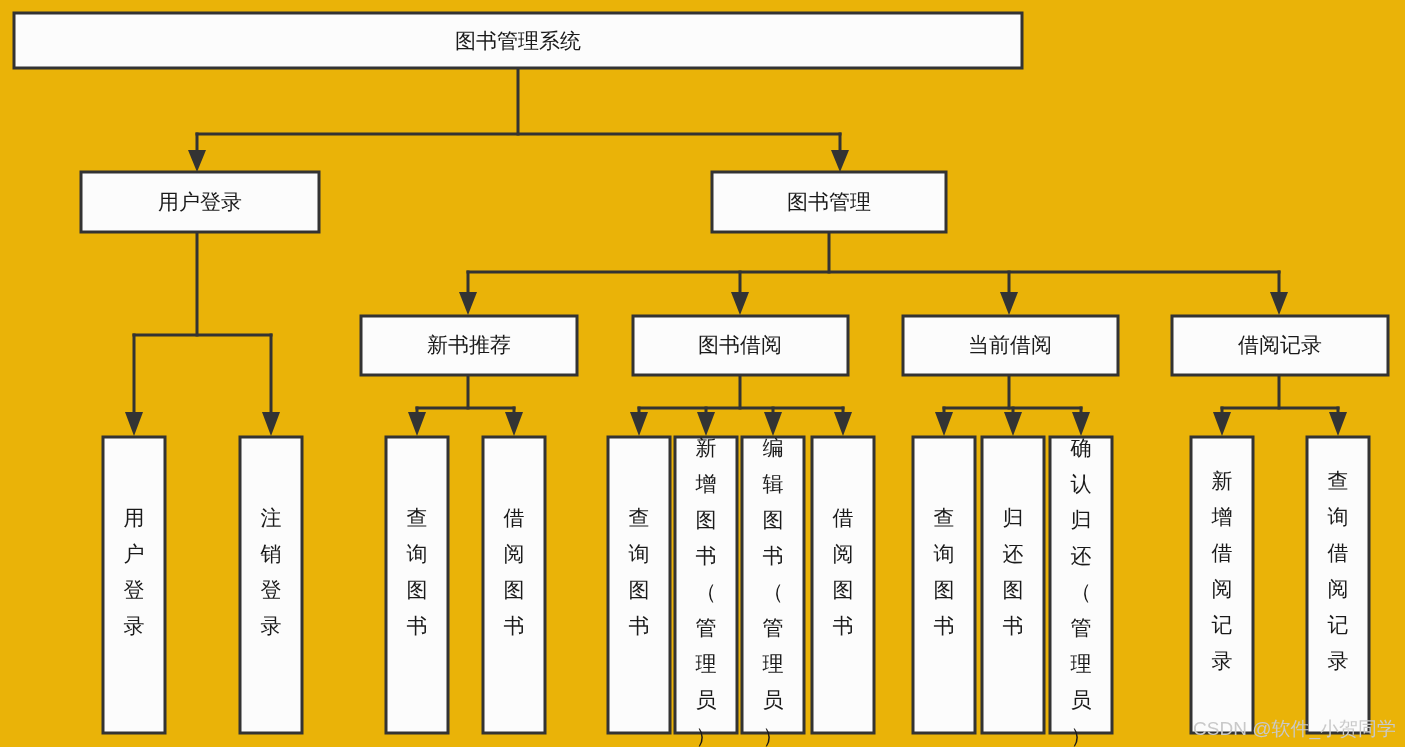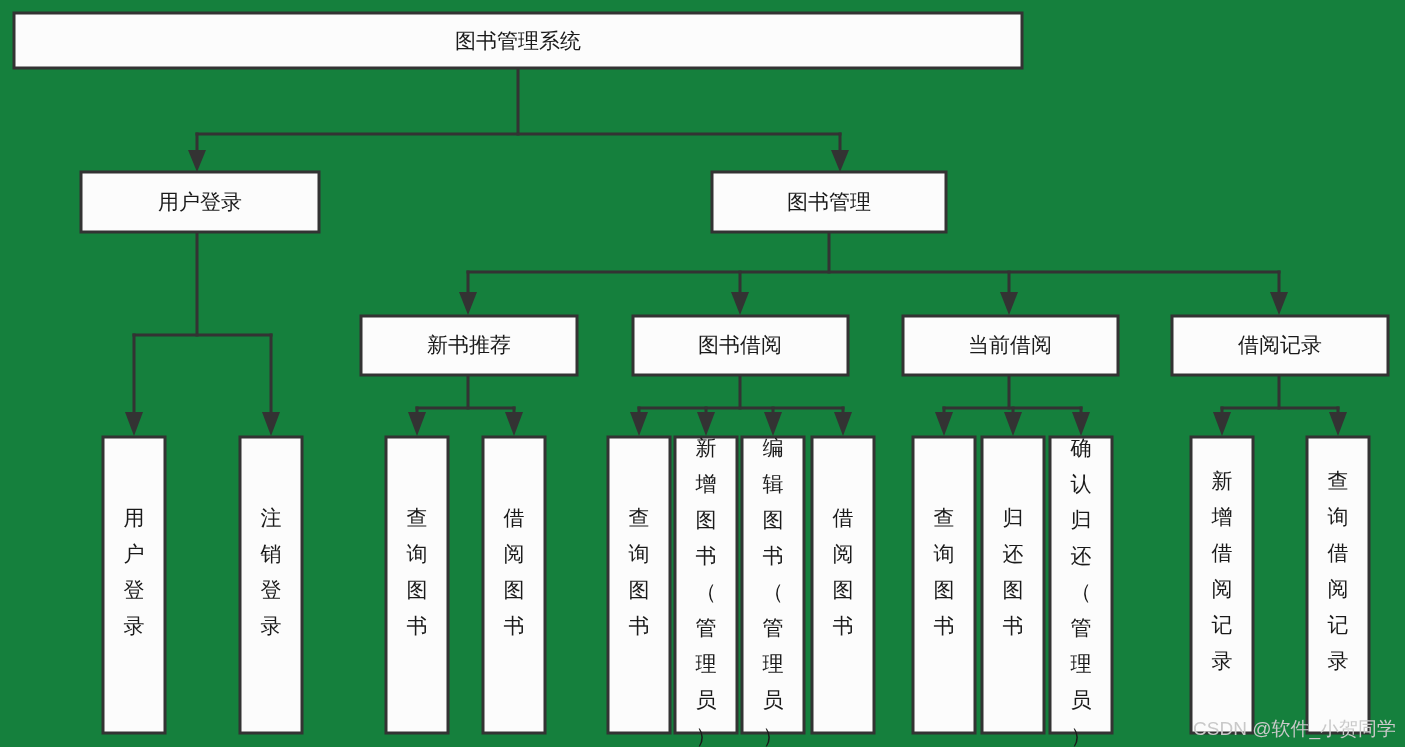--- a/index.html
+++ b/index.html
@@ -7,21 +7,21 @@
     padding: 0;
     background: #ffffff;
   }
   body {
     font-family: "Liberation Sans", "DejaVu Sans", sans-serif;
   }
   #diagram-root {
     position: relative;
     width: 1405px;
     height: 747px;
-    background: #15803d;
+    background: #eab308;
     overflow: hidden;
   }
   svg#tree-svg {
     position: absolute;
     left: 0;
     top: 0;
     width: 1405px;
     height: 747px;
     display: block;
   }

